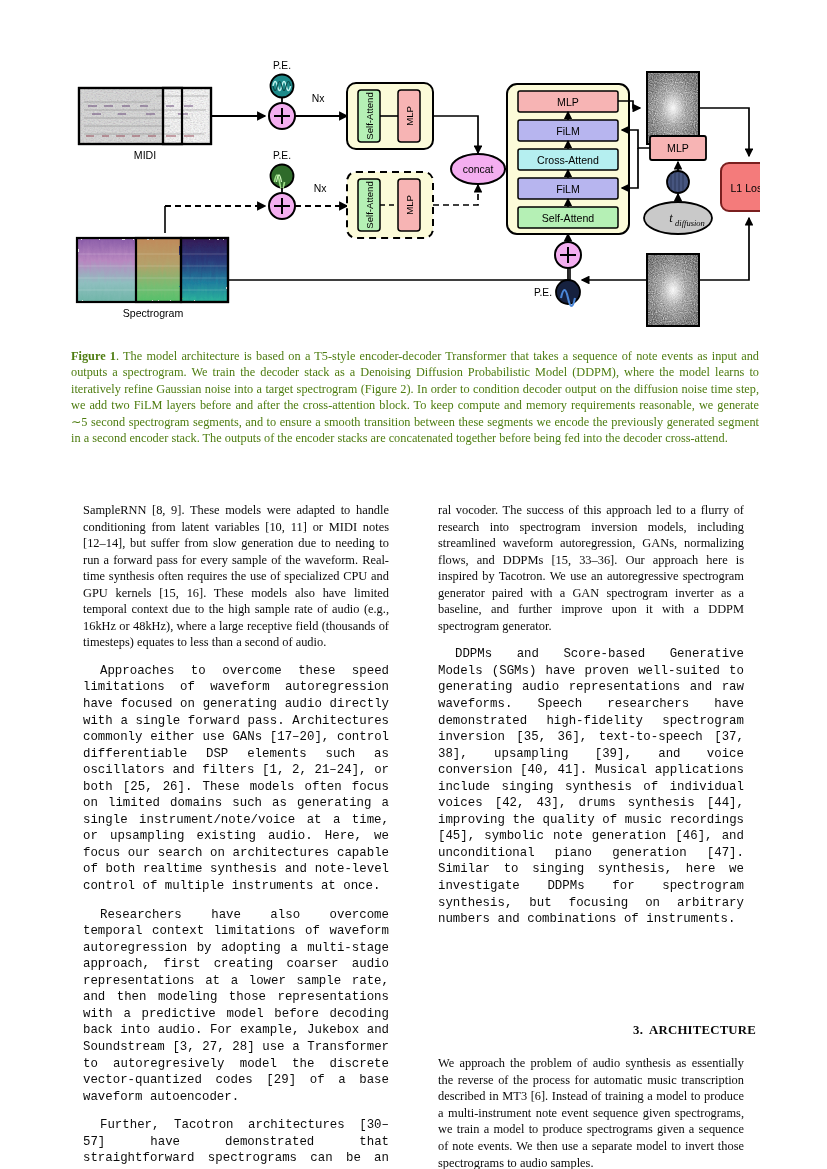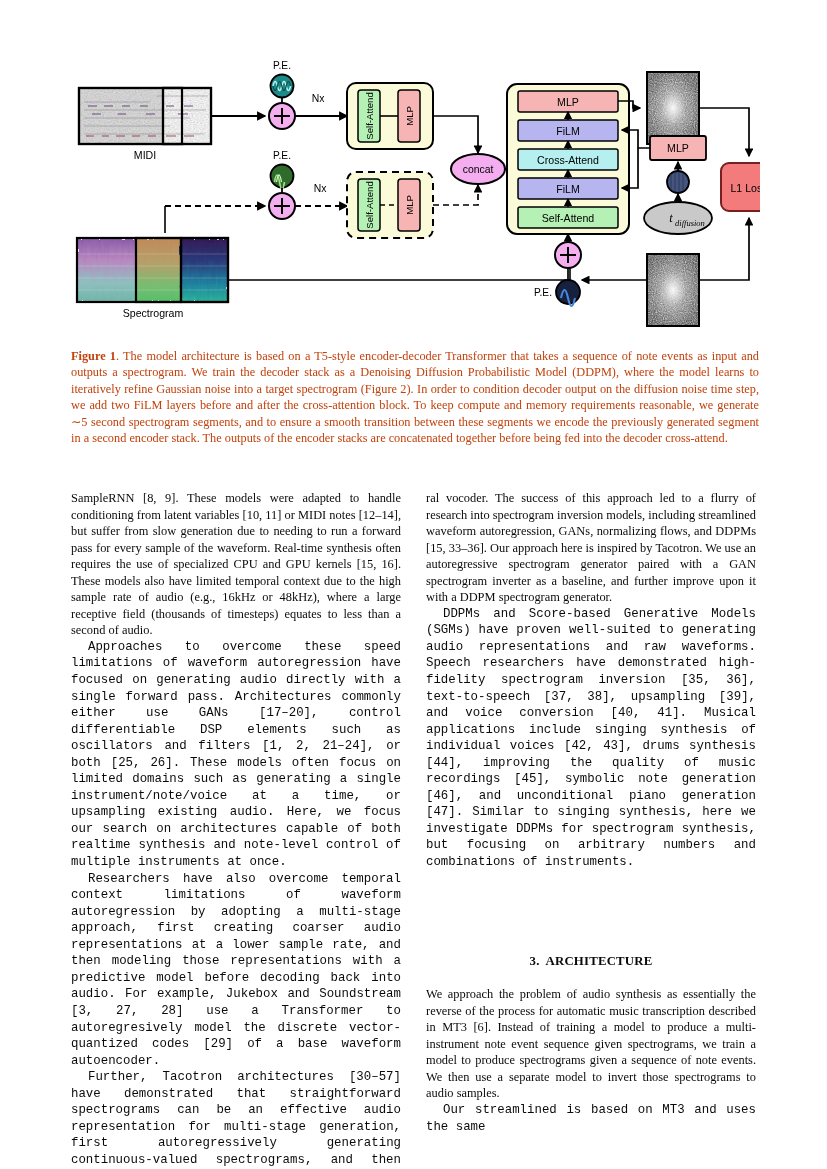--- a/index.html
+++ b/index.html
@@ -39,46 +39,46 @@
   .caption {
     position: absolute;
     left: 71px;
     top: 348px;
     width: 688px;
     font-family: "Liberation Serif", serif;
     font-size: 12.3px;
     line-height: 16.4px;
     text-align: justify;
     text-justify: inter-word;
-    color: #c2410c;
+    color: #4d7c0f;
   }
   .caption b { font-weight: bold; }
 
   
   .col {
     position: absolute;
     top: 490px;
     width: 330px;
     font-family: "Liberation Serif", serif;
     font-size: 12.4px;
     line-height: 16.55px;
     text-align: justify;
     text-justify: inter-word;
     color: #0a0a0a;
     hyphens: none;
   }
   .col-left  { left: 71px; }
   .col-right { left: 426px; }
 
-  .col p { margin: 0; }
+  .col p { margin: 12px; }
   .col p.indent { text-indent: 17px; font-family: Liberation Mono, monospace; }
 
   .section-head {
     margin: 28px 0 17px 0;
-    text-align: center;
+    text-align: right;
     font-weight: bold;
     font-size: 12.8px;
     letter-spacing: 0.2px;
   }
   .section-head .num { margin-right: 6px; }
 
   
   .gap-block { height: 54px; }
 
   

